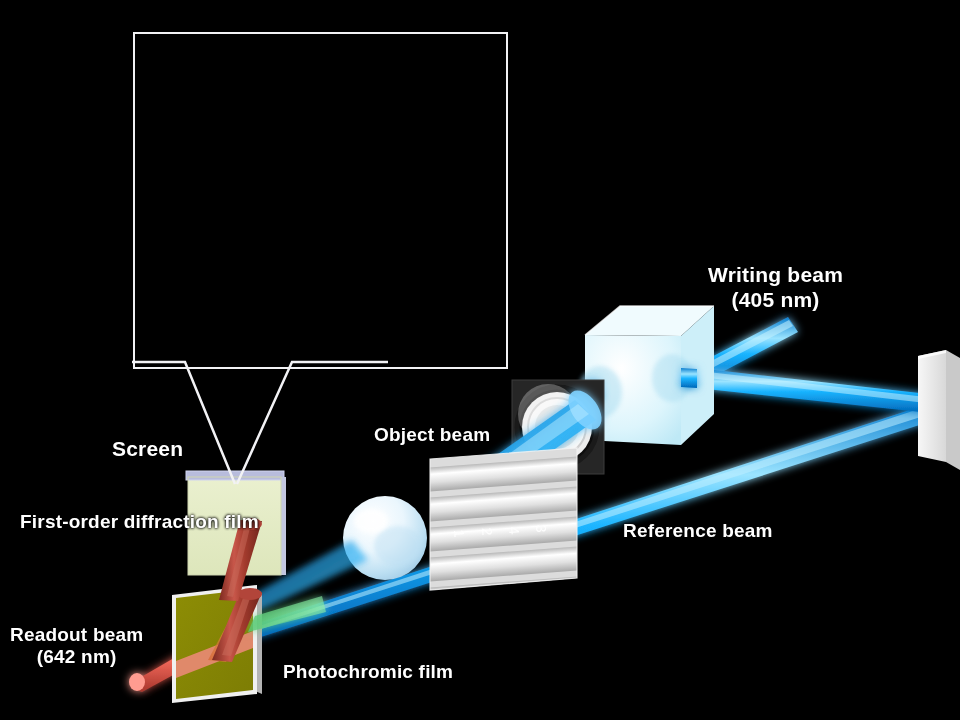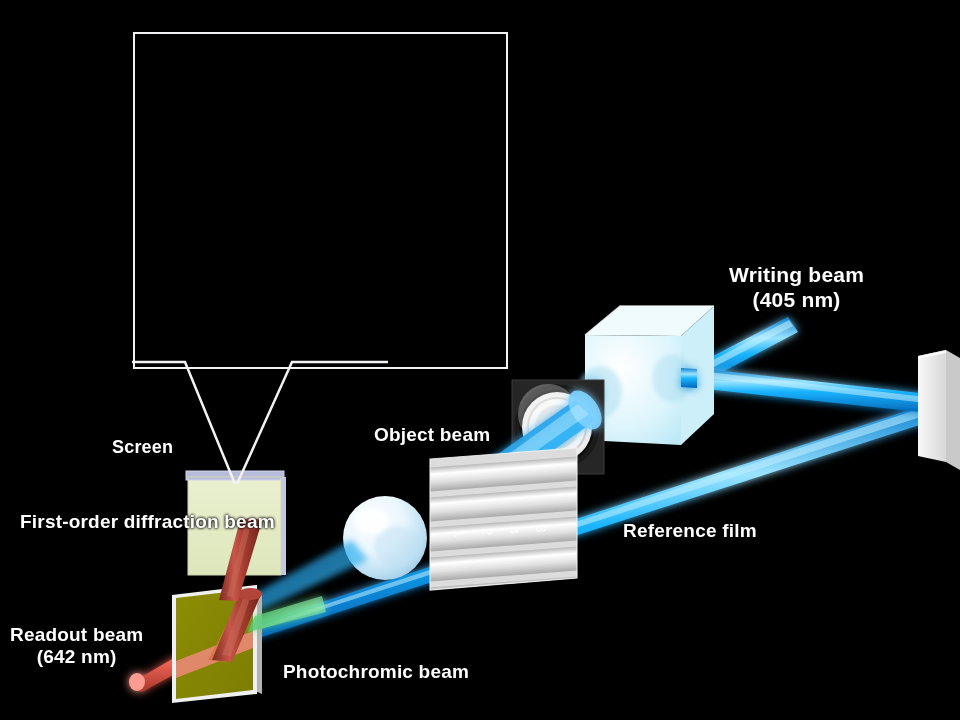--- a/index.html
+++ b/index.html
@@ -8,24 +8,24 @@
        font-family:"Liberation Sans",sans-serif;}
   #stage{position:relative;width:960px;height:720px;background:#000000;overflow:hidden;}
 
   
   .lbl{position:absolute;color:#ffffff;font-weight:bold;
        font-family:"Liberation Sans",sans-serif;
        text-align:center;white-space:pre;line-height:1.18;
        letter-spacing:.2px;
        text-shadow:0 0 3px #000,0 0 3px #000;}
 
-  .lbl-writing{left:708px;top:263px;font-size:21px;margin-left:21px;}
+  .lbl-writing{left:708px;top:263px;font-size:21px;}
   .lbl-object{left:374px;top:424px;font-size:19px;}
   .lbl-reference{left:623px;top:520px;font-size:19px;}
-  .lbl-screen{left:112px;top:437px;font-size:18px;}
+  .lbl-screen{left:112px;top:437px;font-size:21px;}
   .lbl-firstorder{left:20px;top:511px;font-size:19px;}
   .lbl-readout{left:10px;top:624px;font-size:19px;}
   .lbl-photofilm{left:283px;top:661px;font-size:19px;}
 
   
   #callout{position:absolute;left:133px;top:32px;width:375px;height:337px;
            border:2.5px solid #f2f2f5;background:transparent;box-sizing:border-box;}
   #callout-tail{position:absolute;left:130px;top:360px;width:260px;height:130px;}
 
   
@@ -290,20 +290,20 @@
 
   <div id="callout"></div>
   <svg id="callout-tail" class="nohit" viewBox="0 0 260 130" xmlns="http://www.w3.org/2000/svg">
     <polyline points="2,2 55,2 105,124" fill="none" stroke="#f2f2f5" stroke-width="2.5"></polyline>
     <polyline points="258,2 162,2 107,124" fill="none" stroke="#f2f2f5" stroke-width="2.5"></polyline>
   </svg>
 
   <div class="lbl lbl-writing">Writing beam
 (405 nm)</div>
   <div class="lbl lbl-object">Object beam</div>
-  <div class="lbl lbl-reference">Reference film</div>
+  <div class="lbl lbl-reference">Reference beam</div>
   <div class="lbl lbl-screen">Screen</div>
-  <div class="lbl lbl-firstorder">First-order diffraction beam</div>
+  <div class="lbl lbl-firstorder">First-order diffraction film</div>
   <div class="lbl lbl-readout">Readout beam
 (642 nm)</div>
-  <div class="lbl lbl-photofilm">Photochromic beam</div>
+  <div class="lbl lbl-photofilm">Photochromic film</div>
 
 </div>
 
 </body></html>

